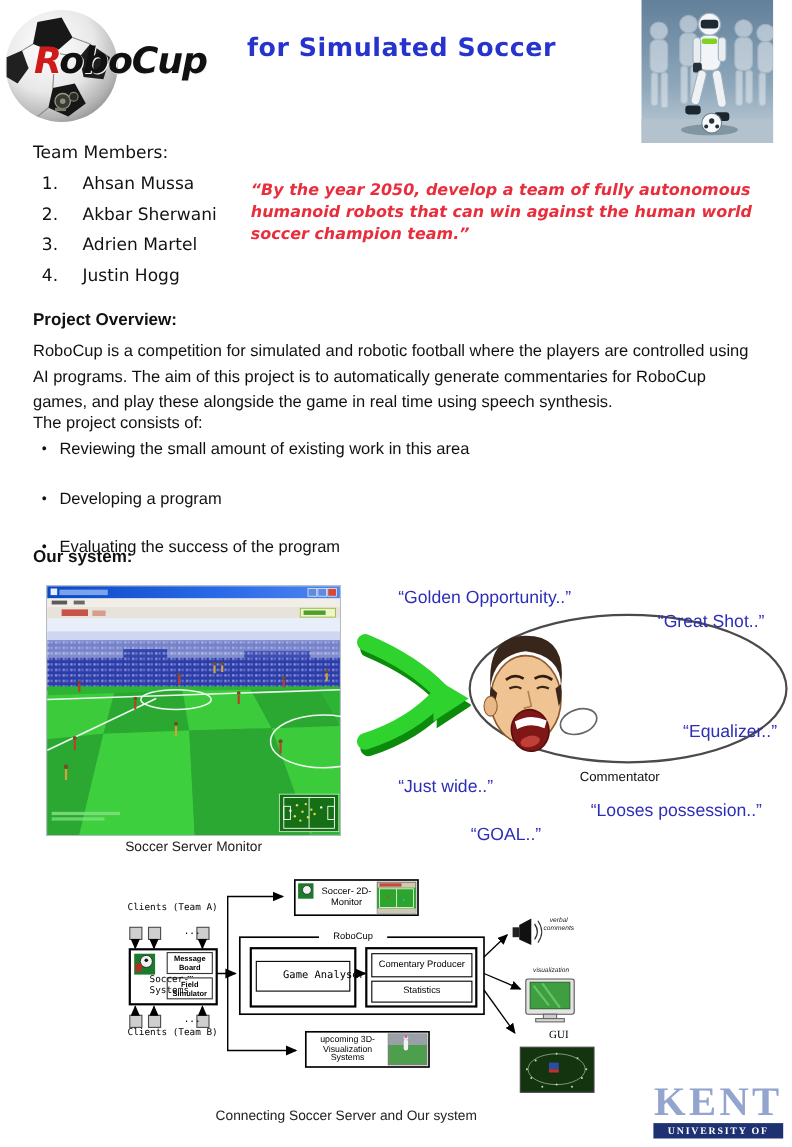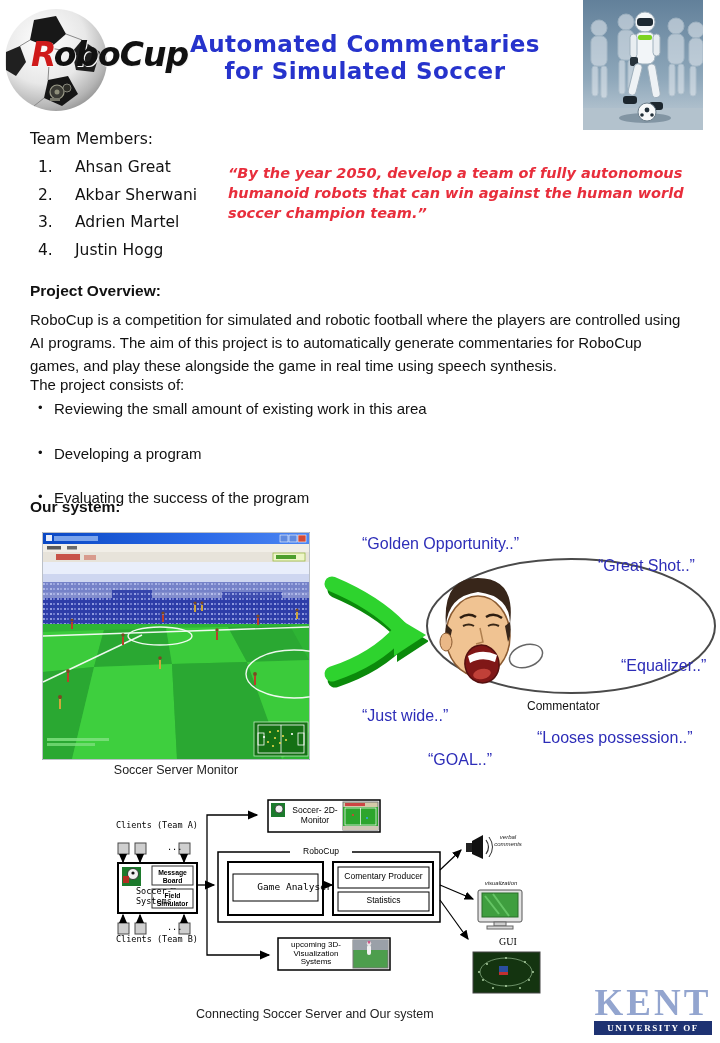--- a/index.html
+++ b/index.html
@@ -58,21 +58,20 @@
         <circle cx="53" cy="90" r="7" fill="#3a3a34" stroke="#9a9a88" stroke-width="1.2"></circle>
         <circle cx="53" cy="90" r="2.5" fill="#8f8f7a"></circle>
         <circle cx="63" cy="86" r="4" fill="#2c2c26" stroke="#85857a" stroke-width="1"></circle>
         <rect x="46" y="96" width="10" height="3" fill="#77776a"></rect>
       </g>
     </svg>
     <div class="abs logo-text" style="left:27px;top:33px;"><span class="r">R</span><span>oboCup</span></div>
   </div>
 
   <div class="abs title comic" style="left:175px;top:31px;width:380px;">
-    <div>Automated Commentaries</div>
     <div>for Simulated Soccer</div>
   </div>
 
   <div class="abs" style="left:583px;top:0px;width:120px;height:130px;">
     <svg width="120" height="130" viewBox="0 0 120 130">
       <defs>
         <linearGradient id="robg" x1="0" y1="0" x2="0" y2="1">
           <stop offset="0%" stop-color="#62809a"></stop>
             <stop offset="60%" stop-color="#8ea7ba"></stop>
           <stop offset="100%" stop-color="#c4d0d9"></stop>
@@ -124,21 +123,21 @@
       <g>
         <circle cx="64" cy="112" r="9" fill="#f7f9fa" stroke="#6d7f8c"></circle>
         <circle cx="64" cy="110" r="2.4" fill="#22303a"></circle>
         <circle cx="59" cy="115" r="1.8" fill="#22303a"></circle>
         <circle cx="69" cy="115" r="1.8" fill="#22303a"></circle>
       </g>
     </svg>
   </div>
 
   <div class="abs comic team-head" style="left:30px;top:130px;">Team Members:</div>
-  <div class="abs comic team-row" style="left:38px;top:158px;"><span style="display:inline-block;width:37px;">1.</span><span>Ahsan Great</span></div>
+  <div class="abs comic team-row" style="left:38px;top:158px;"><span style="display:inline-block;width:37px;">1.</span><span>Ahsan Mussa</span></div>
   <div class="abs comic team-row" style="left:38px;top:186px;"><span style="display:inline-block;width:37px;">2.</span><span>Akbar Sherwani</span></div>
   <div class="abs comic team-row" style="left:38px;top:213px;"><span style="display:inline-block;width:37px;">3.</span><span>Adrien Martel</span></div>
   <div class="abs comic team-row" style="left:38px;top:241px;"><span style="display:inline-block;width:37px;">4.</span><span>Justin Hogg</span></div>
 
   <div class="abs comic obj-quote" style="left:228px;top:163px;width:482px;">“By the year 2050, develop a team of fully autonomous humanoid robots that can win against the human world soccer champion team.”</div>
 
   <div class="abs sec-head" style="left:30px;top:282px;">Project Overview:</div>
   <div class="abs body-text" style="left:30px;top:308px;width:662px;">RoboCup is a competition for simulated and robotic football where the players are controlled using AI programs. The aim of this project is to automatically generate commentaries for RoboCup games, and play these alongside the game in real time using speech synthesis.</div>
   <div class="abs body-text" style="left:30px;top:373px;">The project consists of:</div>
   <div class="abs bullet-item" style="left:30px;top:400px;width:620px;">Reviewing the small amount of existing work in this area</div>

